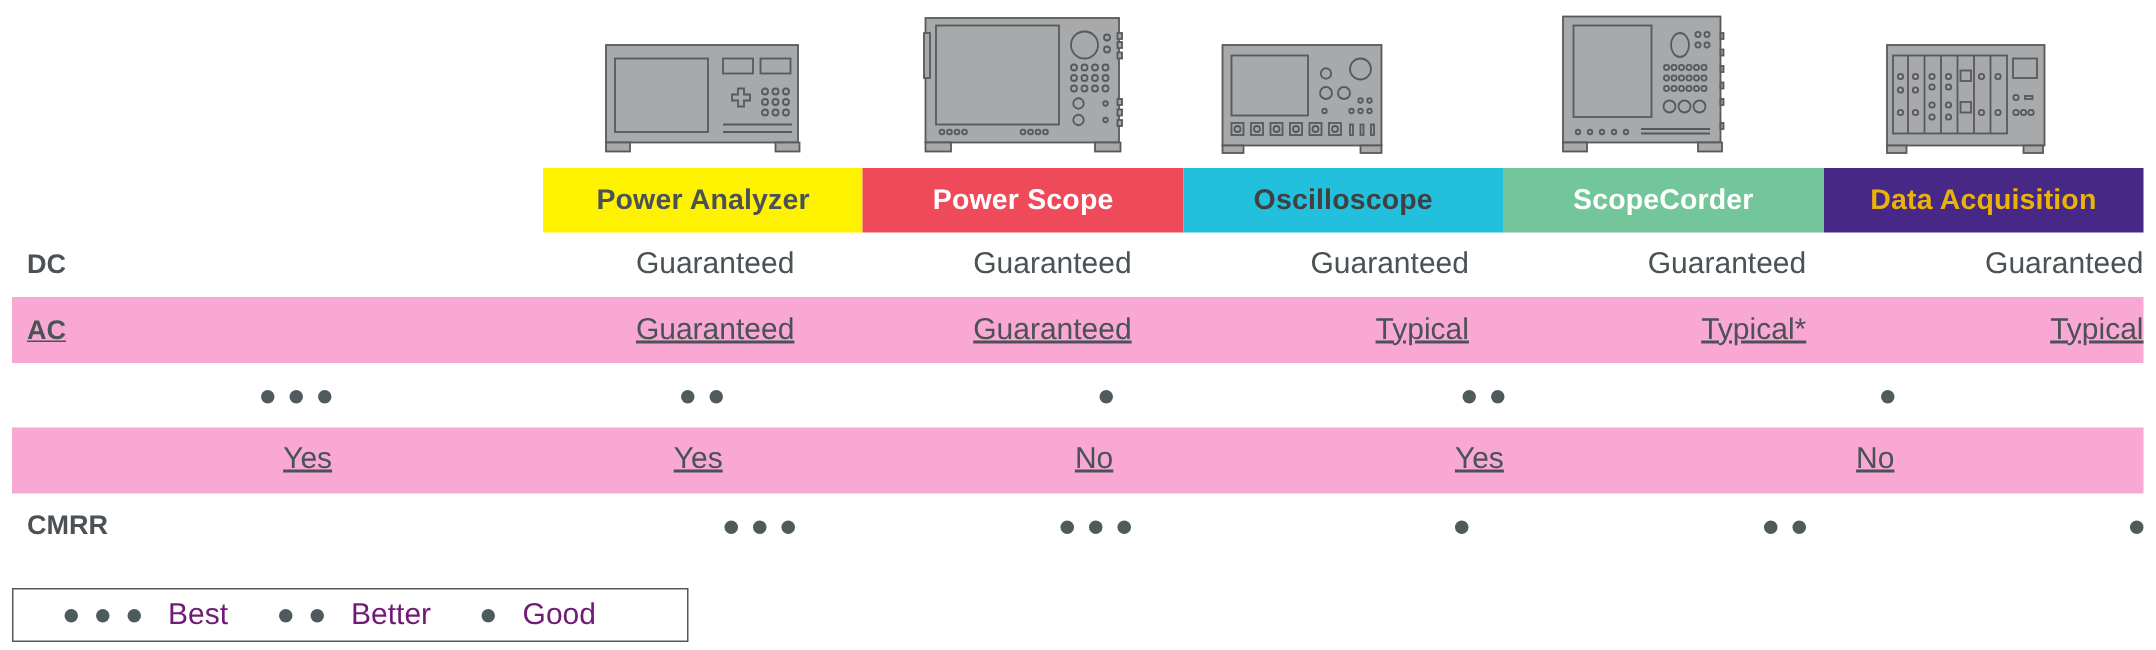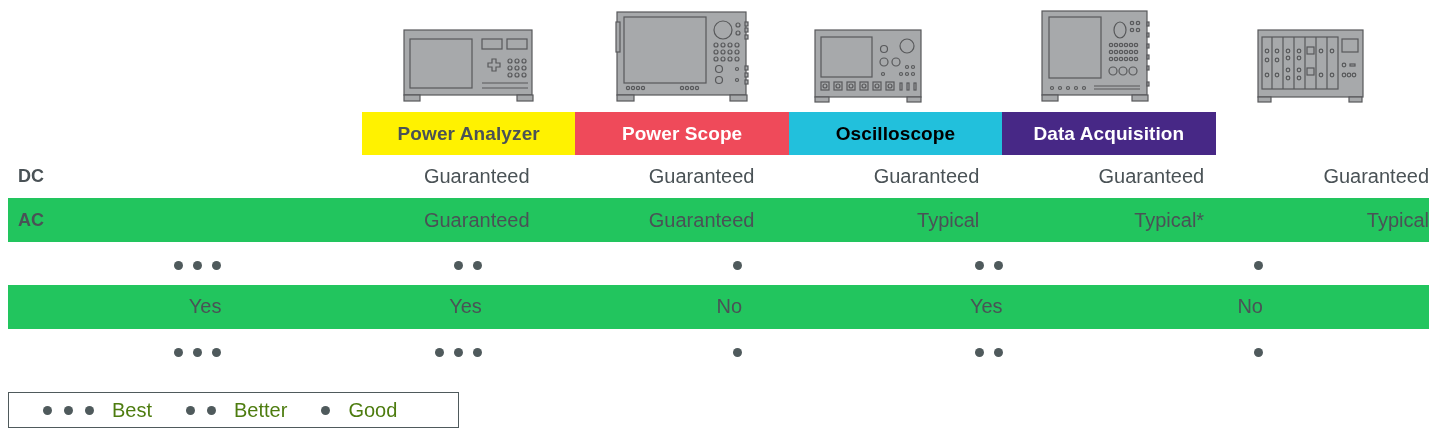--- a/index.html
+++ b/index.html
@@ -6,27 +6,27 @@
   body { width: 1437px; height: 433px; background: #ffffff; position: relative; overflow: hidden;
          font-family: "Liberation Sans", sans-serif; color: #4a5256; }
   .devices { position: absolute; left: 362px; top: 0; width: 1067px; height: 112px; display: flex; }
   .device { width: 213.4px; height: 112px; position: relative; }
   .device svg { position: absolute; left: 0; top: 0; }
   .header { position: absolute; left: 362px; top: 112px; width: 1067px; height: 43px; display: flex; }
   .hcell { width: 213.4px; height: 43px; display: flex; align-items: center; justify-content: center;
            font-weight: bold; font-size: 19px; letter-spacing: 0.1px; }
   .rows { position: absolute; left: 8px; top: 155px; width: 1421px; }
   .row { height: 43.4px; display: flex; align-items: center; gap: 47px; }
-  .row.alt { background: #22c55e; }
+  .row.alt { background: #f9a8d4; text-decoration: underline; }
   .rlabel { width: 354px; padding-left: 10px; font-weight: bold; font-size: 18px; color: #4a5256; }
   .rcell { width: 213.4px; text-align: right; font-size: 20px; color: #4a5256; }
   .dots { display: inline-flex; gap: 10px; align-items: center; justify-content: center; }
   .dot { width: 9px; height: 9px; border-radius: 50%; background: #4f5a5c; display: inline-block; }
   .legend { position: absolute; left: 8px; top: 392px; width: 451px; height: 36px; border: 1.5px solid #4f5a5c;
-            display: flex; align-items: center; padding-left: 34px; font-size: 20px; color: #4d7c0f; }
+            display: flex; align-items: center; padding-left: 34px; font-size: 20px; color: #701a75; }
   .legend .item { display: flex; align-items: center; margin-right: 34px; }
   .legend .dots { gap: 12px; margin-right: 18px; }
   .legend .dot { width: 9px; height: 9px; }
 </style>
 </head>
 <body>
 
 <div class="devices">
 
   <div class="device">
@@ -236,22 +236,23 @@
             <circle cx="138" cy="75" r="1.8"></circle>
         </g>
       </g>
     </svg>
   </div>
 </div>
 
 <div class="header">
   <div class="hcell" style="background:#fff200;color:#4a5256;">Power Analyzer</div>
   <div class="hcell" style="background:#ef4a5a;color:#ffffff;">Power Scope</div>
-  <div class="hcell" style="background:#22c0dc;color:#000000;">Oscilloscope</div>
-  <div class="hcell" style="background:#472886;color:#ffffff;">Data Acquisition</div>
+  <div class="hcell" style="background:#22c0dc;color:#404040;">Oscilloscope</div>
+  <div class="hcell" style="background:#72c69a;color:#ffffff;">ScopeCorder</div>
+  <div class="hcell" style="background:#472886;color:#eab308;">Data Acquisition</div>
 </div>
 
 <div class="rows">
   <div class="row">
     <div class="rlabel">DC</div>
     <div class="rcell">Guaranteed</div>
     <div class="rcell">Guaranteed</div>
     <div class="rcell">Guaranteed</div>
     <div class="rcell">Guaranteed</div>
     <div class="rcell">Guaranteed</div>
@@ -286,20 +287,21 @@
         </span></div>
   </div>
   <div class="row alt">
     <div class="rcell">Yes</div>
     <div class="rcell">Yes</div>
     <div class="rcell">No</div>
     <div class="rcell">Yes</div>
     <div class="rcell">No</div>
   </div>
   <div class="row">
+    <div class="rlabel">CMRR</div>
     <div class="rcell"><span class="dots">
           <span class="dot"></span>
           <span class="dot"></span>
           <span class="dot"></span>
         </span></div>
     <div class="rcell"><span class="dots">
           <span class="dot"></span>
           <span class="dot"></span>
           <span class="dot"></span>
         </span></div>

